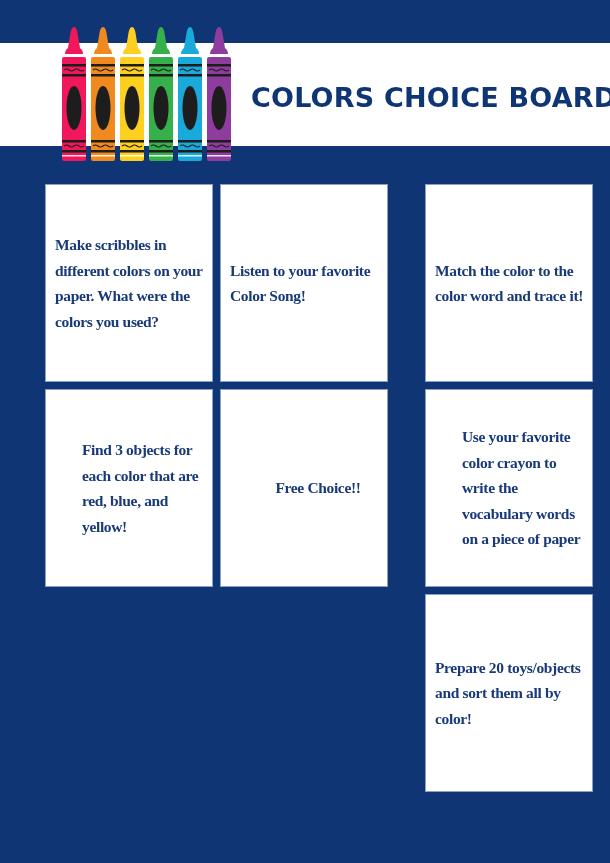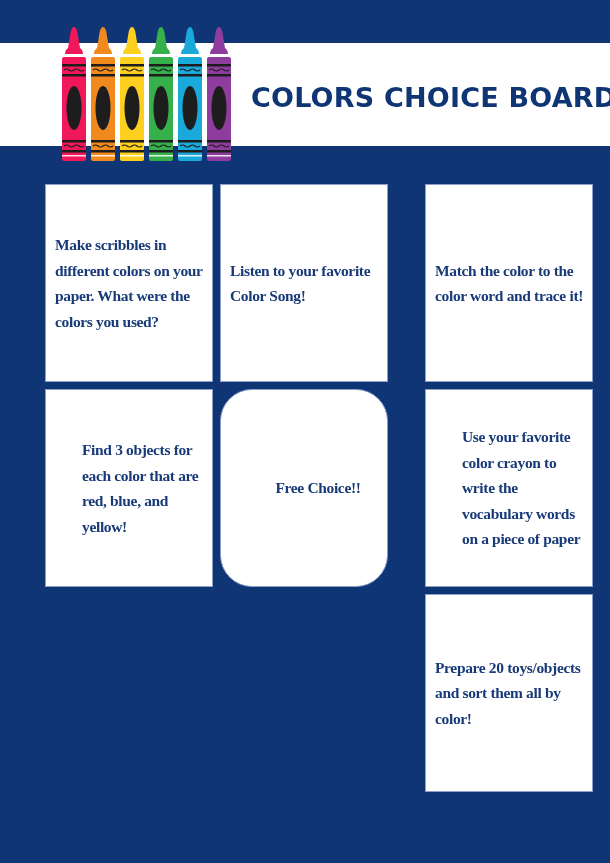--- a/index.html
+++ b/index.html
@@ -23,21 +23,21 @@
   }
   .crayon { position:absolute; top:0; width:26px; height:138px; }
   .crayon svg { display:block; }
   .grid { position:absolute; left:0; top:0; width:610px; height:863px; }
   .cell {
     position:absolute; background:#ffffff;
     box-sizing:border-box; border:1px solid #8aa0c8;
     display:flex; align-items:center;
     padding:0 8px 0 9px;
   }
-  .cell.center { justify-content:center; text-align:center;border-radius:32px; }
+  .cell.center { justify-content:center; text-align:center; }
   .cell-text {
     font-family:Liberation Serif, serif; font-weight:bold;
     font-size:15.5px; line-height:25.5px; color:#193a78;
     letter-spacing:-0.35px;
   }
   .c1 { left:45px; width:168px; }
   .c2 { left:220px; width:168px; }
   .c3 { left:396px; width:168px;margin-left:29px; }
   .r1 { top:184px; height:198px; }
   .r2 { top:389px; height:198px;padding-left:36px; }

